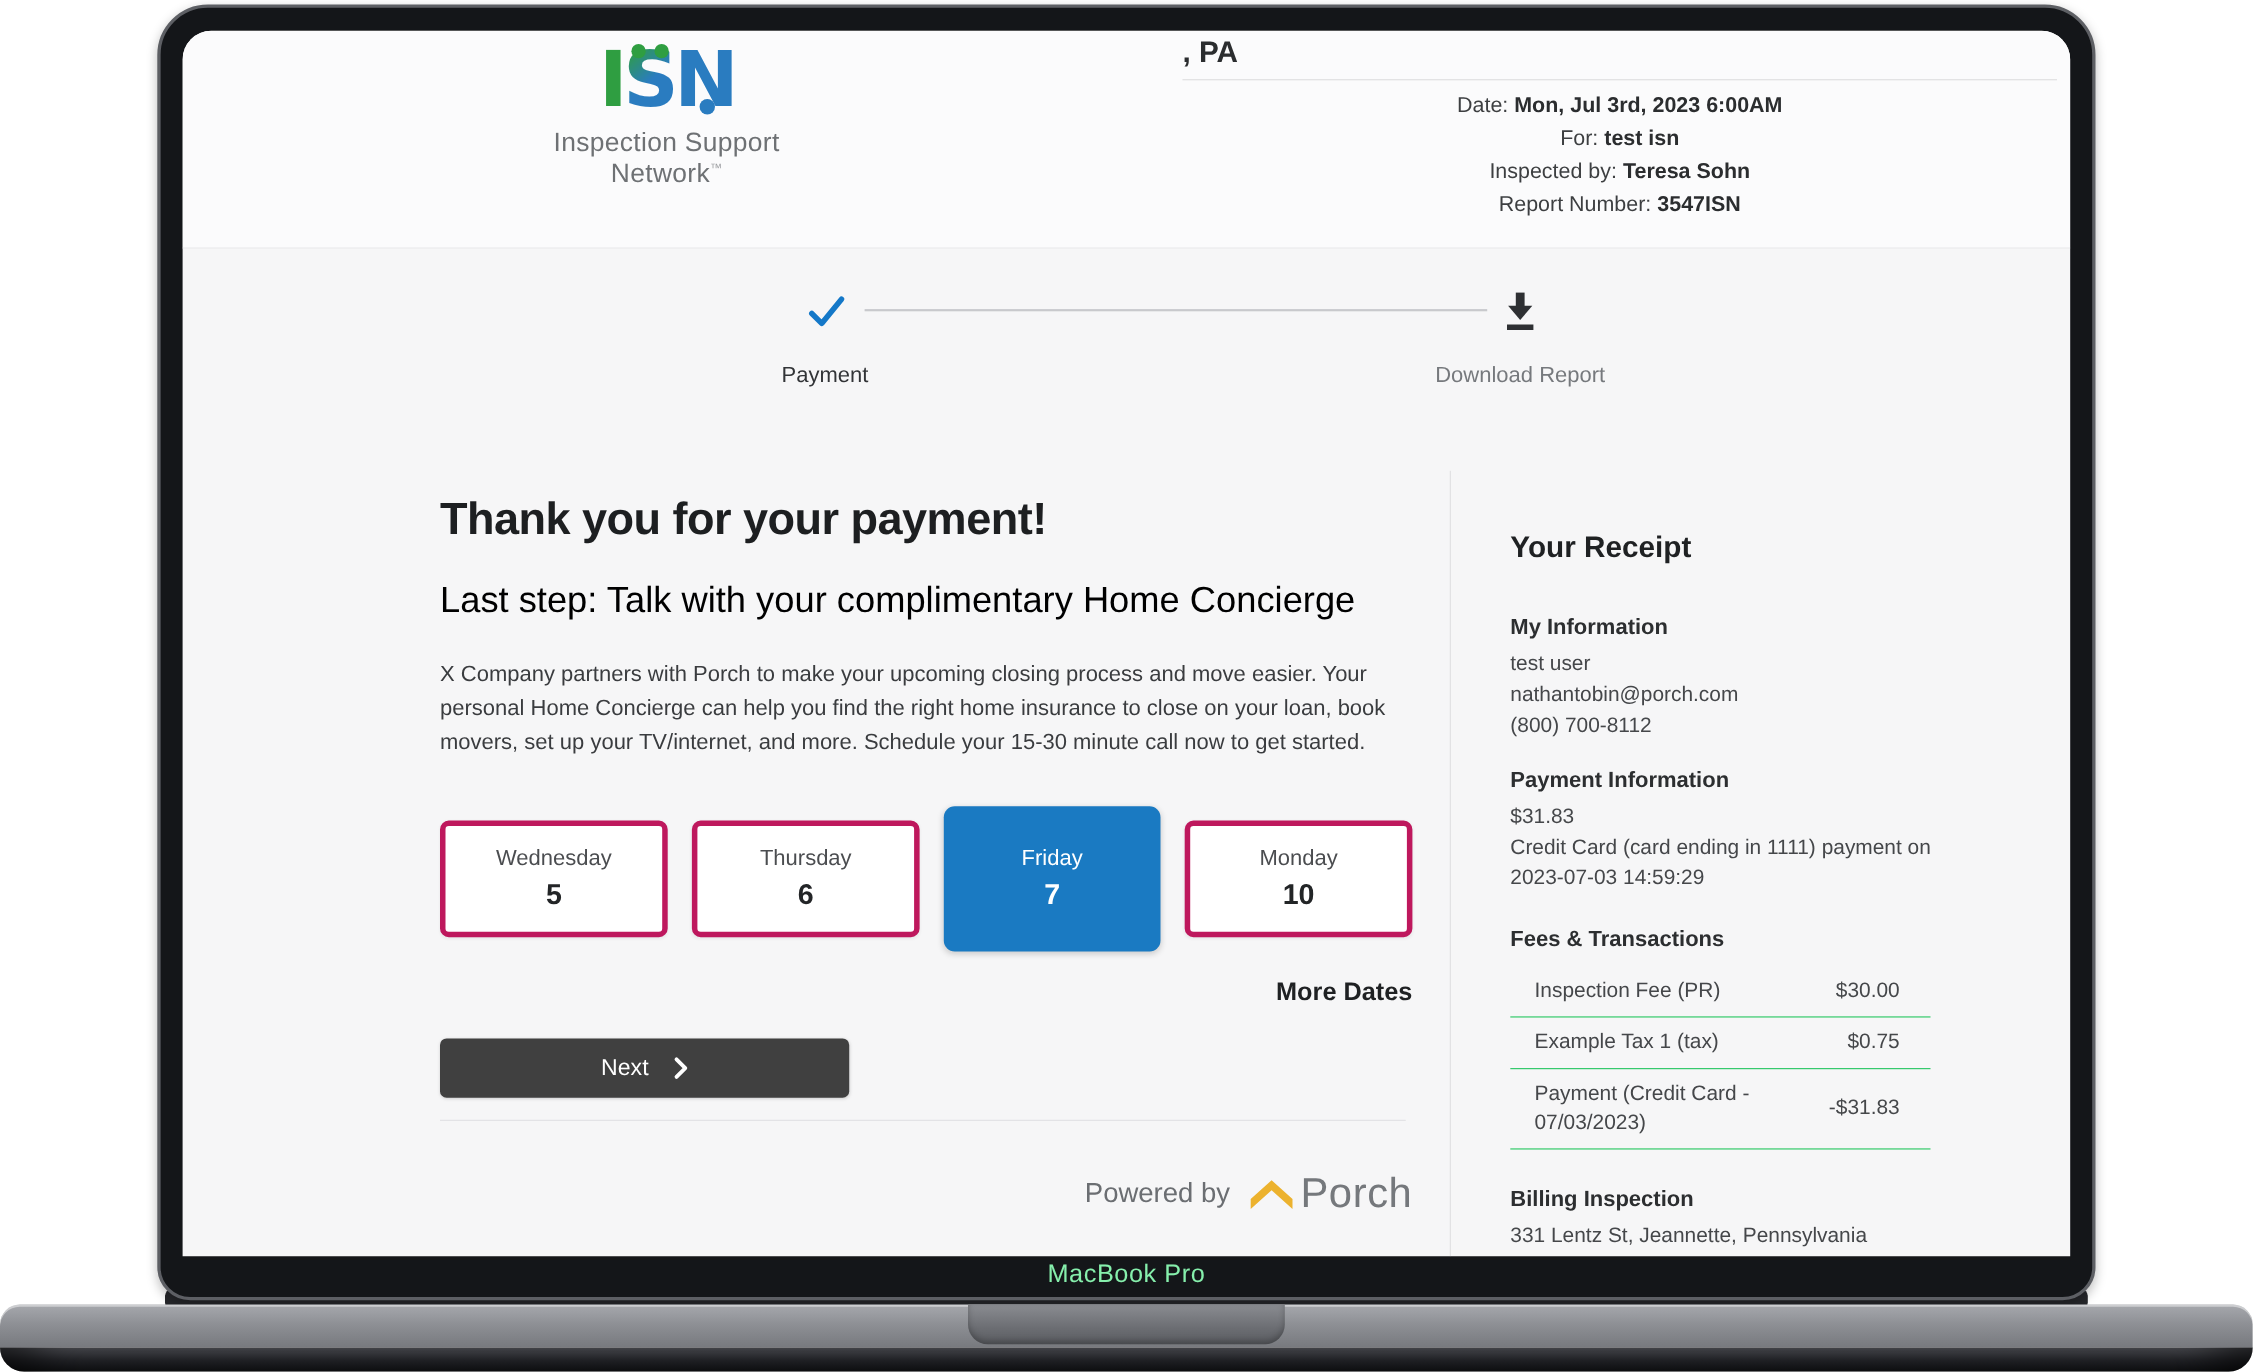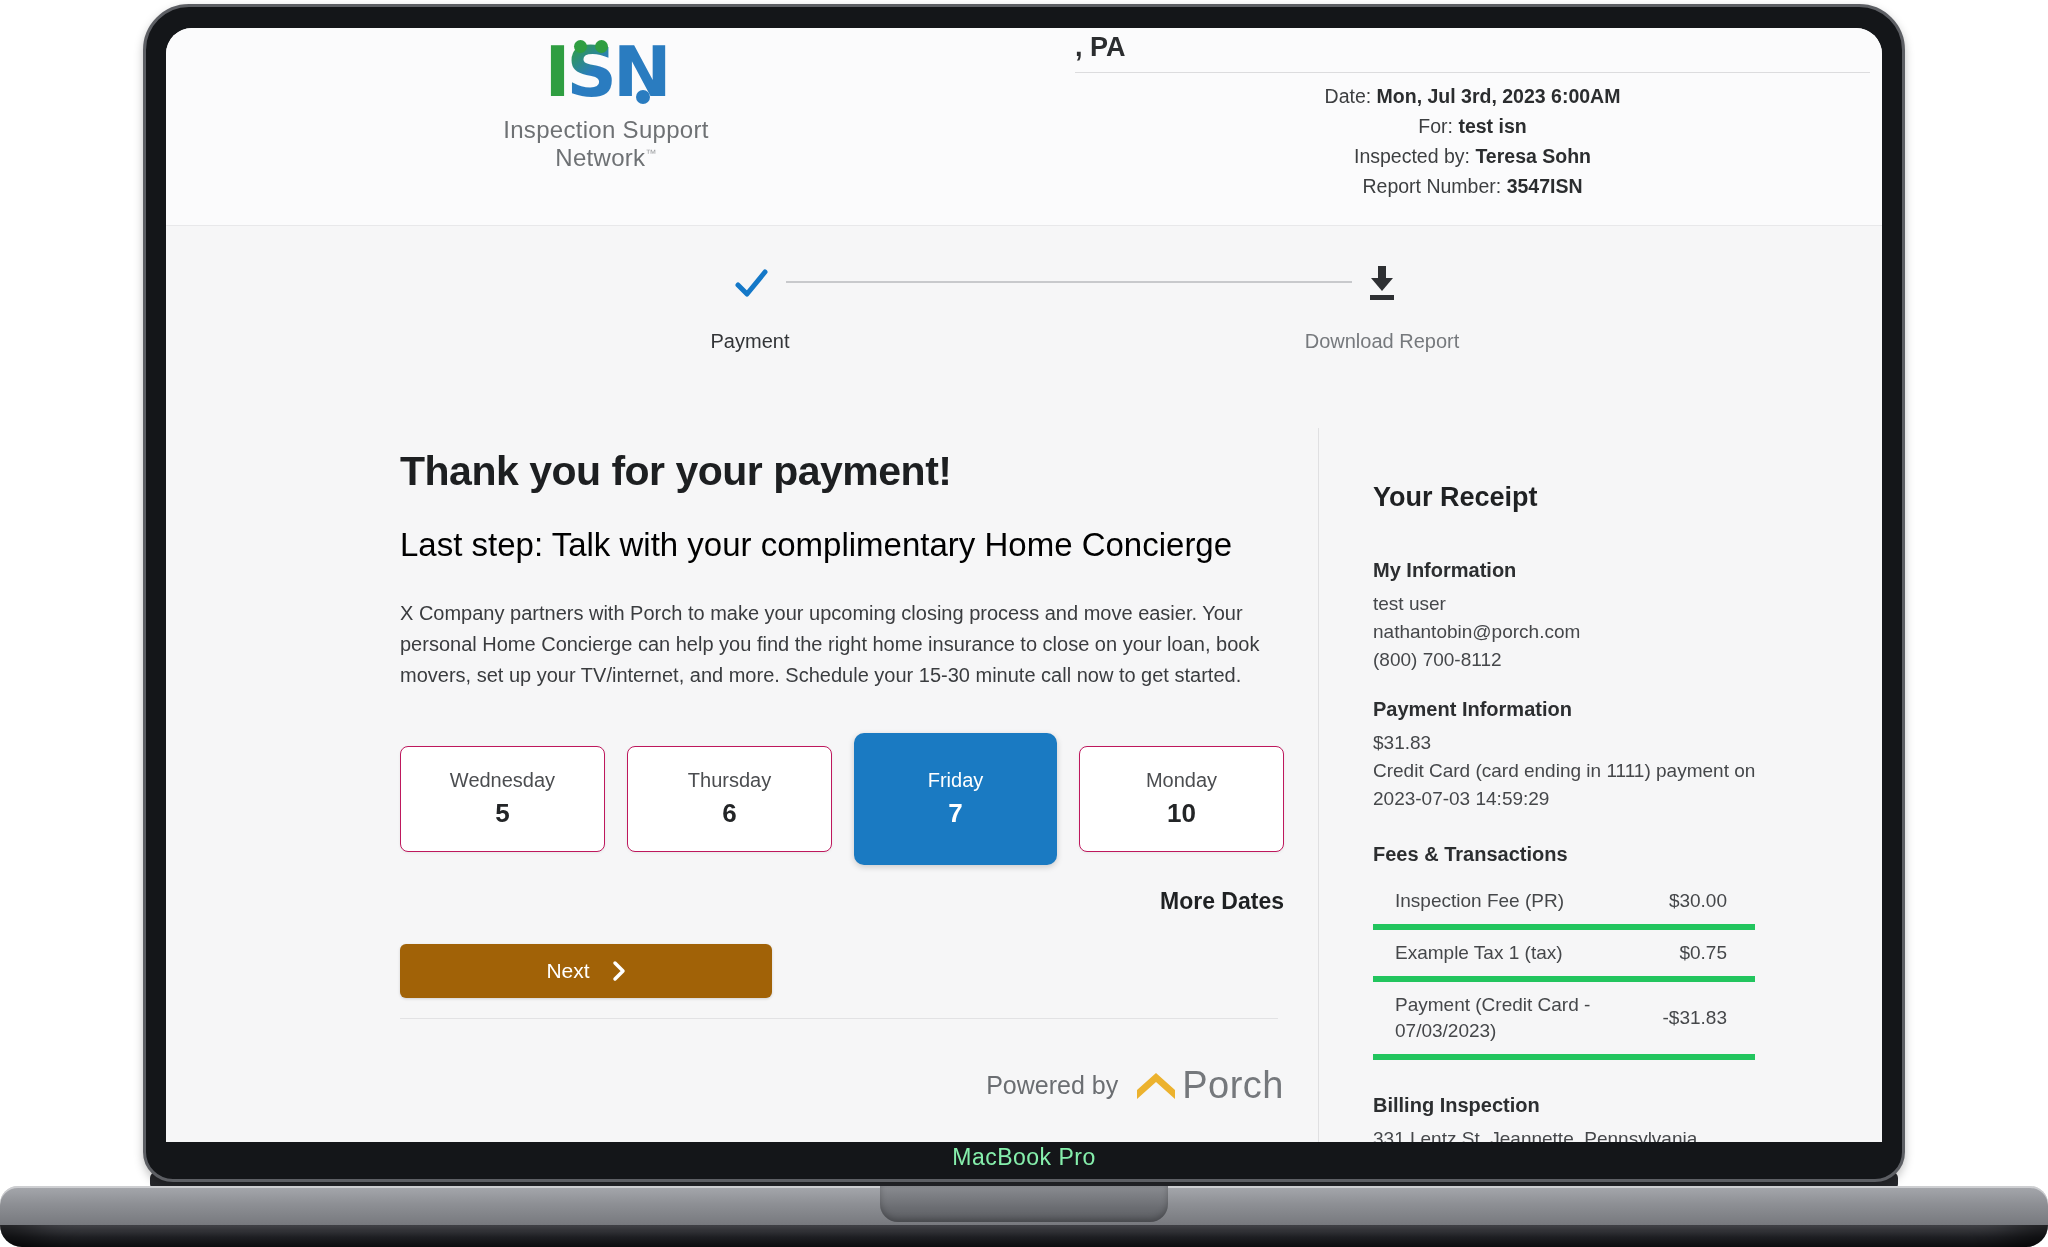--- a/index.html
+++ b/index.html
@@ -73,36 +73,36 @@
   .h1 { position:absolute; left:234px; top:420px; font-size:41px; font-weight:bold;
         color:#1d1f21; letter-spacing:-.5px; }
   .h2 { position:absolute; left:234px; top:498px; font-size:33px; font-weight:400;
         color:#000000; }
   .intro { position:absolute; left:234px; top:570px; width:880px; font-size:20px;
            line-height:31px; color:#3a3c3f; }
 
   .dates-row { position:absolute; left:234px; top:705px; width:884px; height:132px;
                display:flex; gap:22px; }
   .date-card { flex:1; margin-top:13px; height:106px; background:#ffffff;
-               border:1px solid #be185d; border-radius:8px;
+               border:5px solid #be185d; border-radius:8px;
                box-shadow:0 1px 3px rgba(0,0,0,.06);
                display:flex; flex-direction:column; align-items:center;
                justify-content:center; cursor:pointer; }
   .date-card .day { font-size:20px; color:#4b4d50; }
   .date-card .num { font-size:26px; font-weight:bold; color:#232527; margin-top:6px; }
   .date-card.selected { margin-top:0; height:132px; background:#1a7ac2;
                         border:none; border-radius:10px;
                         box-shadow:0 2px 6px rgba(0,0,0,.18); }
   .date-card.selected .day, .date-card.selected .num { color:#ffffff; }
 
   .more-dates { position:absolute; left:234px; top:860px; width:884px;
                 text-align:right; font-size:23px; font-weight:bold; color:#1f2123;
                 cursor:pointer; }
   .next-btn { position:absolute; left:234px; top:916px; width:372px; height:54px;
-              background:#a16207; border:none; border-radius:6px; color:#ffffff;
+              background:#404040; border:none; border-radius:6px; color:#ffffff;
               font-size:21px; font-family:"Liberation Sans", sans-serif;
               display:flex; align-items:center; justify-content:center; gap:22px;
               cursor:pointer; box-shadow:0 1px 3px rgba(0,0,0,.15); }
   .left-divider { position:absolute; left:234px; top:990px; width:878px; height:1px;
                   background:#e2e2e4; }
   .powered-row { position:absolute; left:234px; top:1026px; width:884px; height:62px;
                  display:flex; align-items:center; justify-content:flex-end; gap:16px; }
   .powered-by { font-size:25px; color:#6b6e72; }
   .porch-logo { display:flex; align-items:flex-end; gap:4px; }
   .porch-name { font-size:38px; color:#75787c; letter-spacing:.5px; line-height:1; }
@@ -111,21 +111,21 @@
   .receipt { position:absolute; left:1152px; top:400px; width:564px; height:714px;
              border-left:1px solid #e0e0e2; padding-left:54px; color:#45474a; }
   .receipt-title { margin-top:54px; font-size:27px; font-weight:bold; color:#1f2123; }
   .r-heading { font-size:20px; font-weight:bold; color:#2c2e30; }
   .mt-my { margin-top:46px; } .mt-pay { margin-top:24px; }
   .mt-fees { margin-top:30px; } .mt-bill { margin-top:34px; }
   .r-lines { margin-top:8px; font-size:19px; line-height:28px; }
   .r-line { display:block; max-width:388px; }
   .fee-table { margin-top:12px; width:382px; }
   .fee-row { display:flex; align-items:center; padding:10px 0 10px 22px;
-             border-bottom:6px solid #22c55e; font-size:19px; line-height:26px; }
+             border-bottom:1px solid #22c55e; font-size:19px; line-height:26px; }
   .fee-label { flex:1; max-width:240px; }
   .fee-amount { margin-left:auto; padding-right:28px; white-space:nowrap; }
 </style>
 </head>
 <body>
 
 <div class="stage">
 
   <div class="hinge"></div>
 

